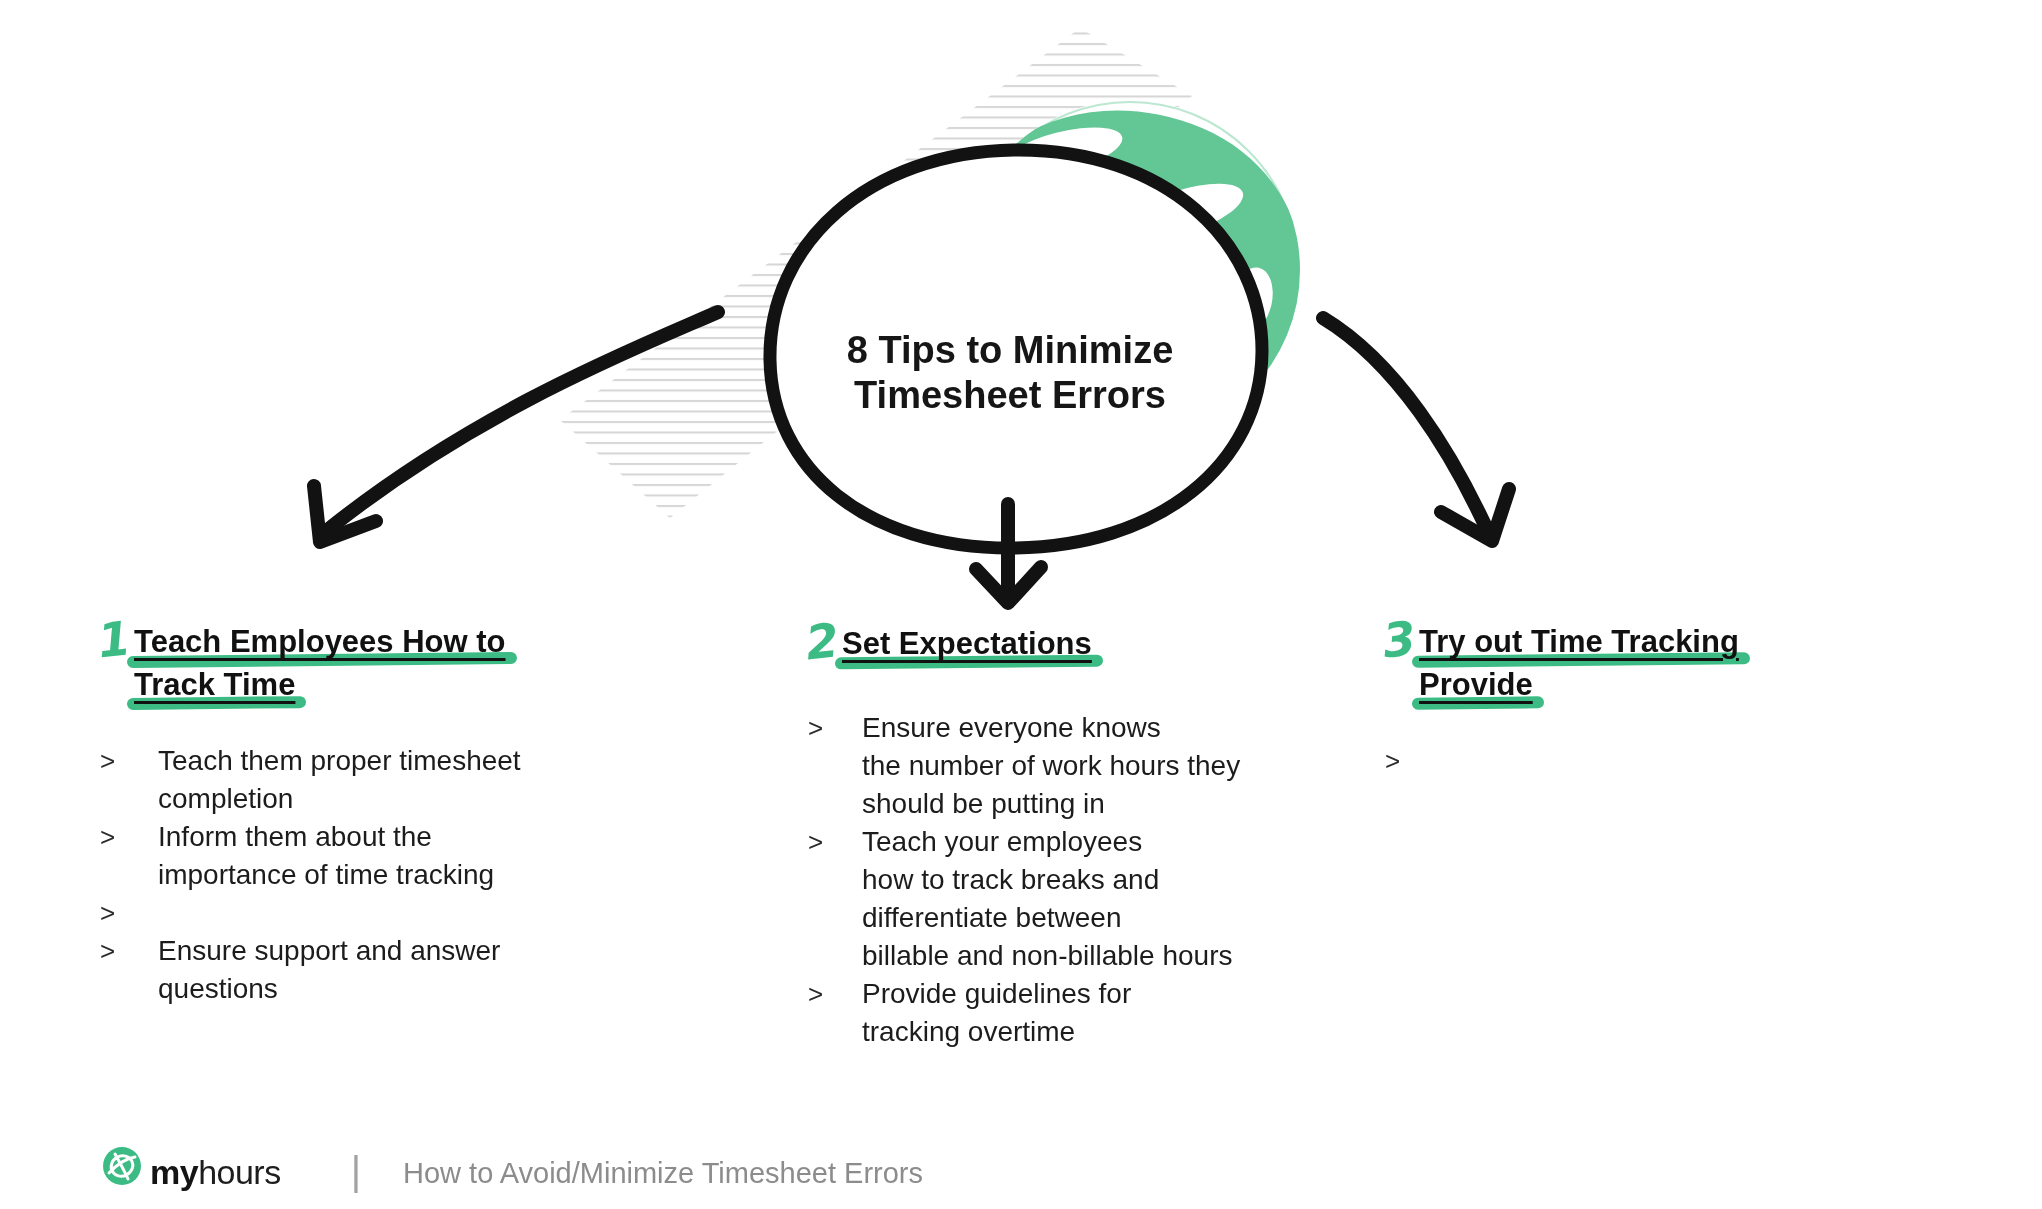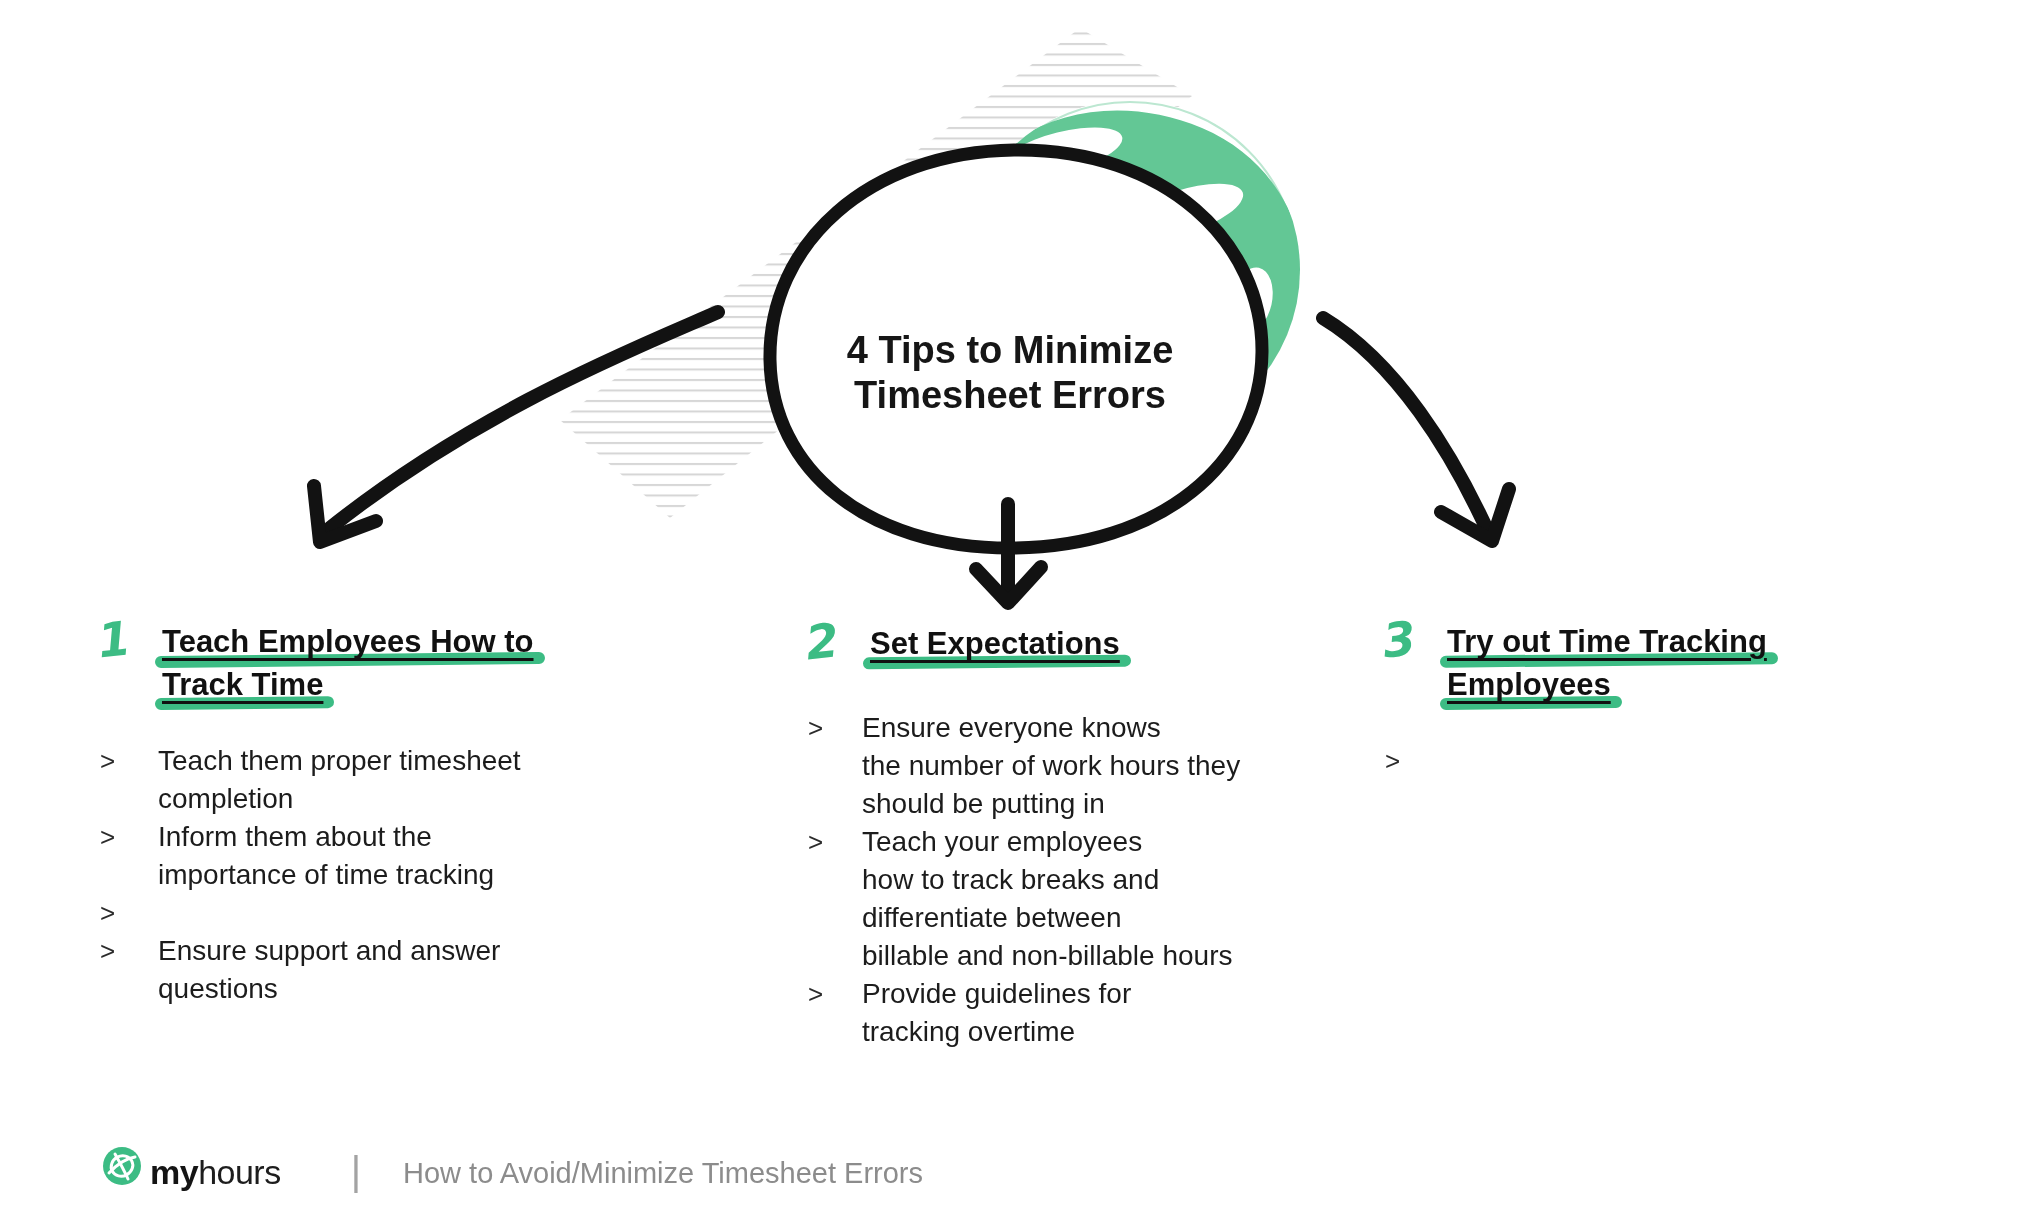--- a/index.html
+++ b/index.html
@@ -25,21 +25,21 @@
   .col.c2{left:808px;top:622px;width:540px;}
   .col.c3{left:1385px;top:620px;width:580px;}
 
   .tip-number{
     position:absolute;left:-2px;top:-4px;
     font-family:"DejaVu Sans", sans-serif;
     font-weight:bold;font-style:italic;
     font-size:47px;line-height:47px;color:#3cbc84;
     transform:rotate(-6deg);
   }
-  .heading{margin-left:62px;font-weight:bold;font-size:31px;line-height:43px;color:#111;}
+  .heading{margin-left:34px;font-weight:bold;font-size:31px;line-height:43px;color:#111;}
   .hline{
     position:relative;display:inline-block;
     text-decoration:underline;
     text-decoration-thickness:3px;
     text-underline-offset:6px;
   }
   .hline::after{
     content:"";position:absolute;left:-7px;right:-11px;bottom:-3px;height:12px;
     background:#3cbc84;border-radius:7px;transform:rotate(-0.6deg);
     z-index:-1;
@@ -114,21 +114,21 @@
     <path d="M 1008 504 L 1008 598"></path>
     <path d="M 976 569 L 1008 603 L 1041 567"></path>
   </g>
 
   <g fill="none" stroke="#121212" stroke-width="14" stroke-linecap="round" stroke-linejoin="round">
     <path d="M 1323 318 C 1396 362 1452 452 1490 536"></path>
     <path d="M 1441 512 L 1492 541 L 1509 489"></path>
   </g>
 </svg>
 
-<div class="circle-title">4 Tips to Minimize
+<div class="circle-title">8 Tips to Minimize
 Timesheet Errors</div>
 
 <div class="col c1">
   <div class="tip-number">1</div>
   <div class="heading">
     <span class="hline">Teach Employees How to</span><br>
     <span class="hline">Track Time</span>
   </div>
   <div class="list">
     <div class="item">
@@ -176,21 +176,21 @@
       <span class="itext">Provide guidelines for
 tracking overtime</span>
     </div>
   </div>
 </div>
 
 <div class="col c3">
   <div class="tip-number">3</div>
   <div class="heading">
     <span class="hline">Try out Time Tracking</span><br>
-    <span class="hline">Employees</span>
+    <span class="hline">Provide</span>
   </div>
   <div class="list">
     <div class="item">
       <span class="bullet">&gt;</span>
     </div>
   </div>
 </div>
 
 <div class="footer">
   <svg class="logo-badge" viewBox="0 0 40 40" xmlns="http://www.w3.org/2000/svg" aria-hidden="true">

